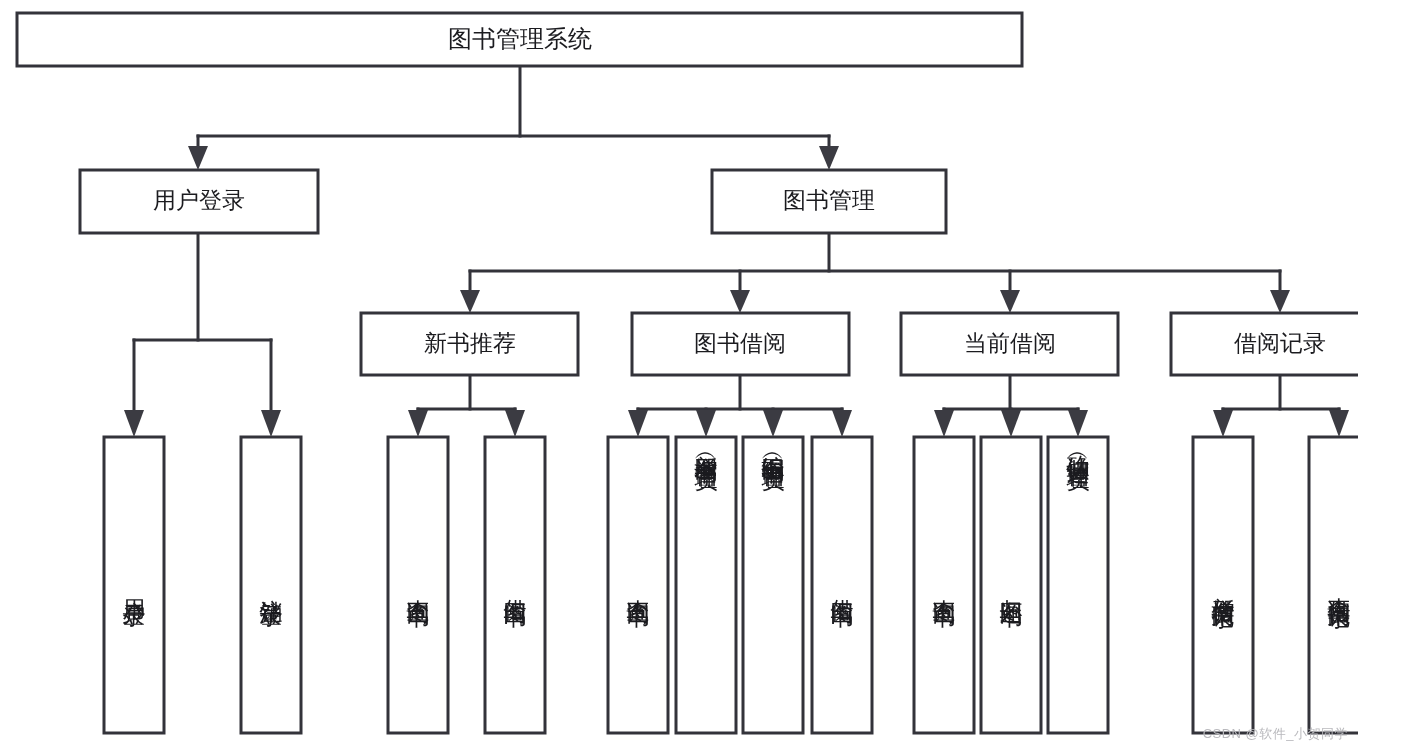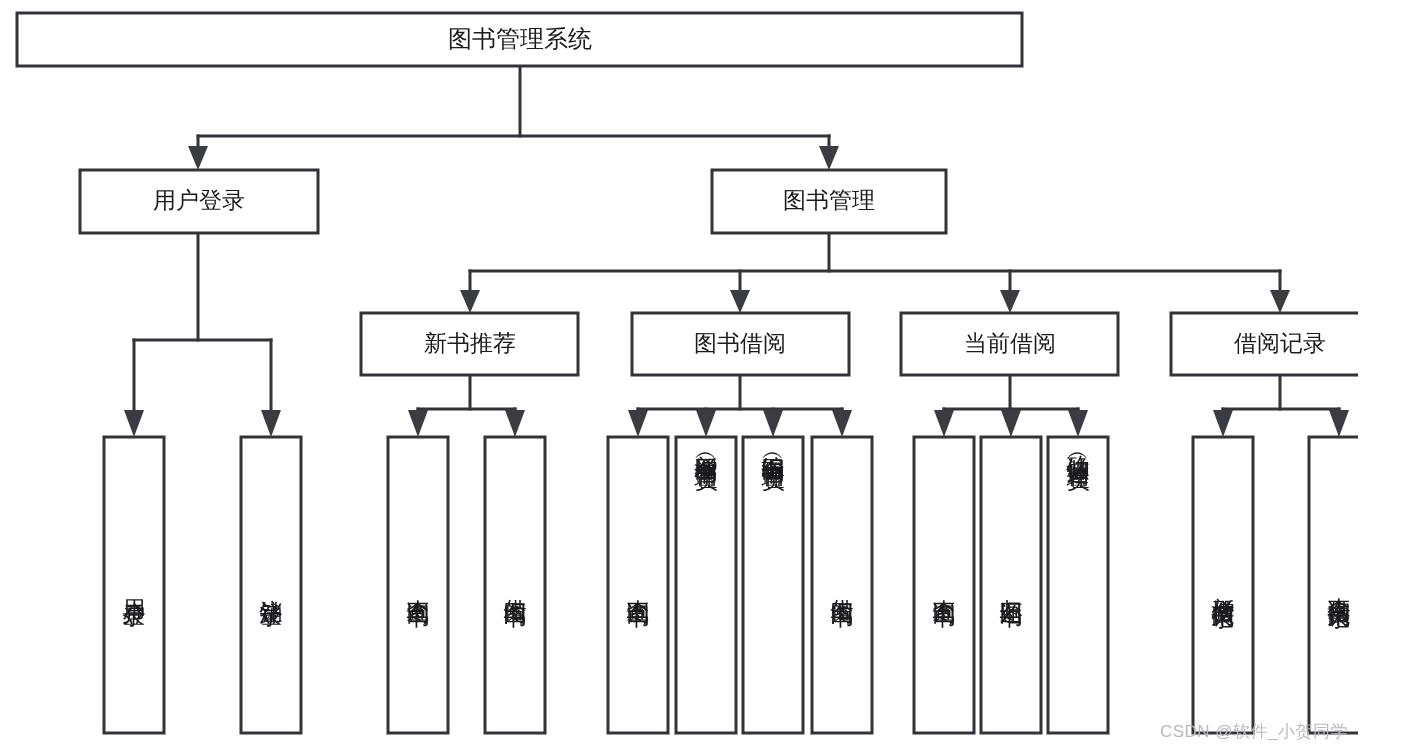--- a/index.html
+++ b/index.html
@@ -68,21 +68,21 @@
     line-height: 1.18;
     letter-spacing: 2px;
     color: #1b1b1f;
     white-space: nowrap;
   }
   .watermark {
     position: absolute;
     right: 10px;
     bottom: 4px;
     font-family: "Liberation Sans", "DejaVu Sans", sans-serif;
-    font-size: 17px;
+    font-size: 13px;
     color: #b9b9bd;
     letter-spacing: 0.5px;
     white-space: nowrap;
   }
 </style>
 </head>
 <body>
 
 <div id="diagram-root">
 

